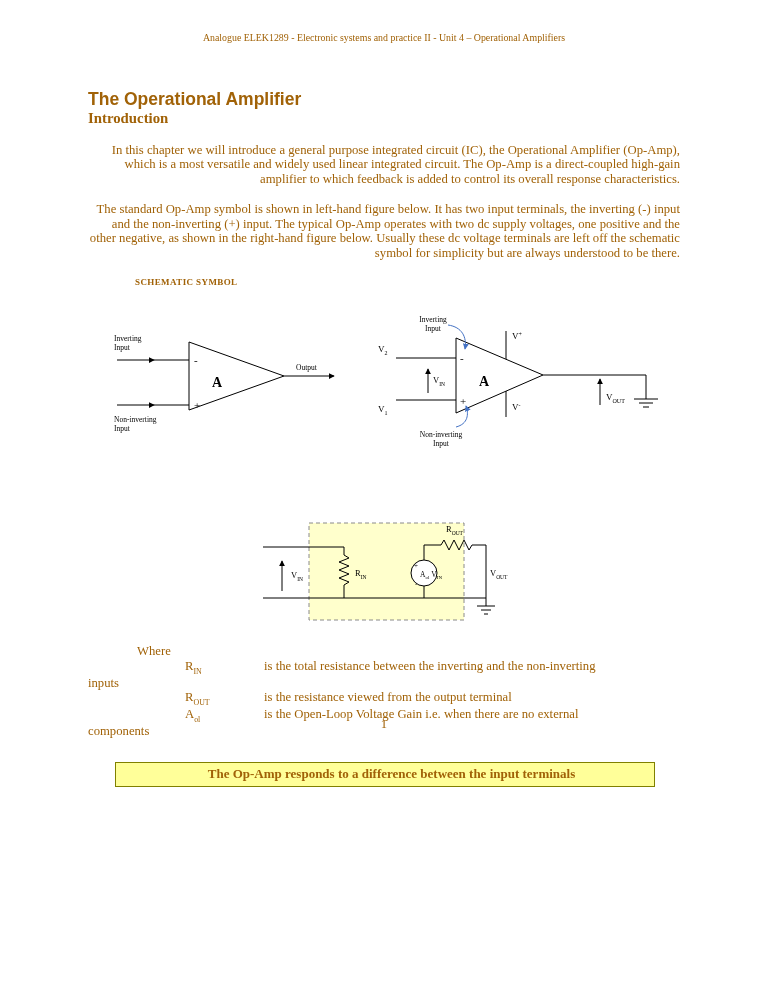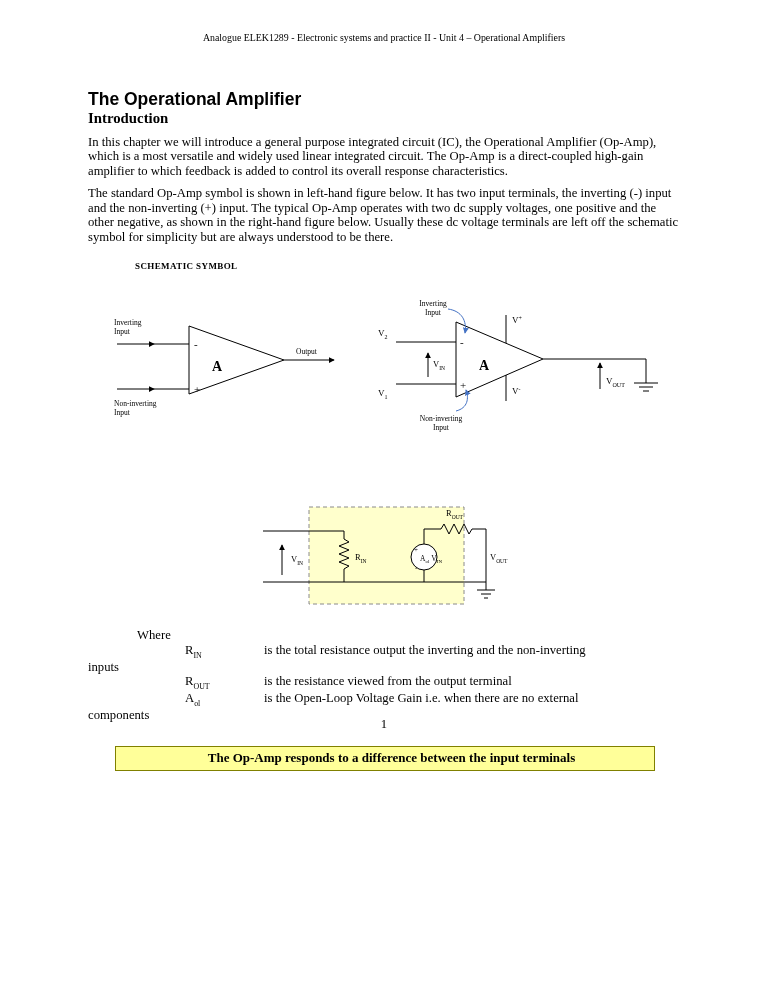--- a/index.html
+++ b/index.html
@@ -1,25 +1,25 @@
 <!DOCTYPE html>
 <html><head>
 <meta charset="utf-8">
 <style>
   * { margin:0; padding:0; box-sizing:border-box; }
   html, body { background:#ffffff; }
   .page {
     width:768px; height:788px; position:relative; background:#ffffff;
-    font-family:"Liberation Serif", serif; color:#000000; overflow:hidden;
+    font-family:"Liberation Serif", serif; color:#a16207; overflow:hidden;
   }
   .header { padding-top:32px; text-align:center; font-size:9.9px; }
   .content { padding:0 88px; }
   .title { margin-top:46px; font-family:"Liberation Sans", sans-serif; font-weight:bold; font-size:17.5px; }
   .intro-heading { margin-top:0; font-weight:bold; font-size:14.8px; }
-  .body-text { margin-top:8px; font-size:12.7px; line-height:1.14; }
+  .body-text { margin-top:16px; font-size:12.7px; line-height:1.14;text-align:right; }
   .schematic-label { margin-top:17px; margin-left:47px; font-size:9px; font-weight:bold; letter-spacing:0.4px; }
   .figures-row { position:relative; height:178px; }
   .fig-left  { position:absolute; left:16px;  top:38px; }
   .fig-right { position:absolute; left:240px; top:26px; }
   .equiv-intro { margin-top:16px; font-size:12.7px; }
   .equiv-figure-wrap { margin-top:50px; text-align:center; }
   .equiv-figure-wrap svg { display:inline-block; }
   .equiv-caption { margin-top:50px; text-align:center; font-style:italic; font-size:13px; }
   .where-block { margin-top:10px; font-size:12.7px; line-height:1.16; }
   .where-label { margin-left:49px; }
@@ -154,21 +154,21 @@
         <text x="241" y="61" font-size="8.5"><tspan>V</tspan><tspan dy="2.5" font-size="5.5">OUT</tspan></text>
       </svg>
     </div>
 
 
     <div class="where-block">
       <div class="where-label">Where</div>
 
       <div class="def-line">
         <span class="def-sym"><span>R</span><sub>IN</sub></span>
-        <span class="def-desc">is the total resistance output the inverting and the non-inverting</span>
+        <span class="def-desc">is the total resistance between the inverting and the non-inverting</span>
       </div>
       <div class="def-cont">inputs</div>
 
       <div class="def-line">
         <span class="def-sym"><span>R</span><sub>OUT</sub></span>
         <span class="def-desc">is the resistance viewed from the output terminal</span>
       </div>
       <div class="def-cont"></div>
 
       <div class="def-line">

